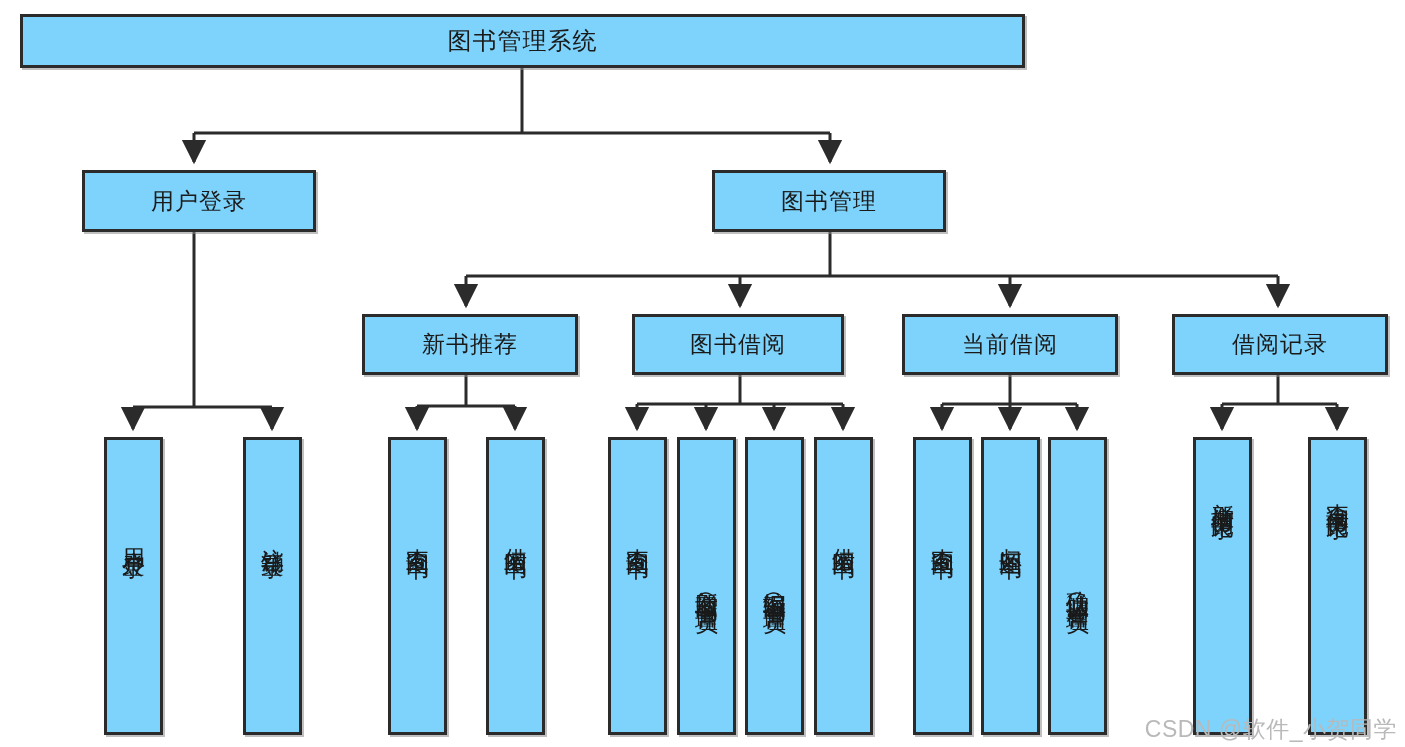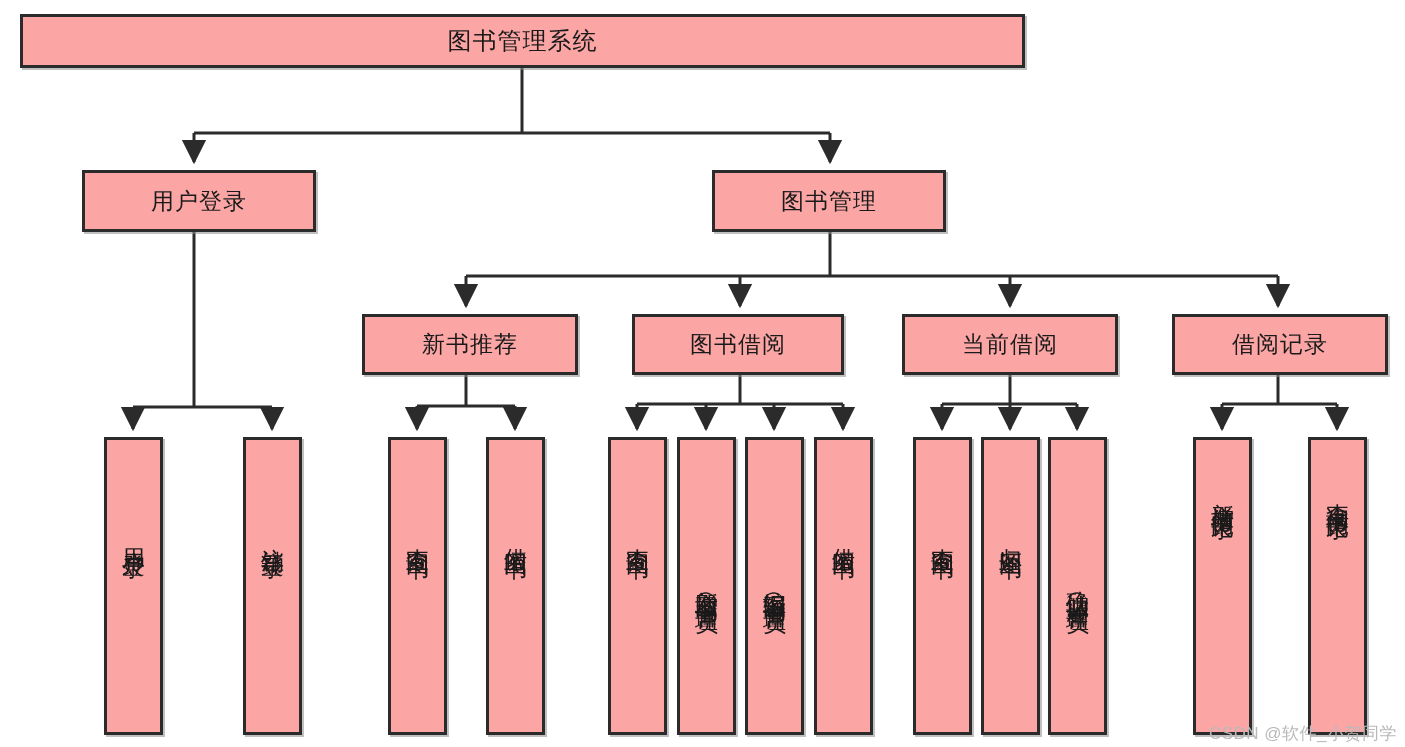--- a/index.html
+++ b/index.html
@@ -22,21 +22,21 @@
     position: absolute;
     left: 0;
     top: 0;
     width: 1405px;
     height: 747px;
     pointer-events: none;
   }
   .node {
     position: absolute;
     box-sizing: border-box;
-    background: #fca5a5;
+    background: #7dd3fc;
     border: 3px solid #2b2b2b;
     box-shadow: 2px 2px 0 0 rgba(140,140,140,0.55);
     display: flex;
     align-items: center;
     justify-content: center;
     color: #1a1a1a;
     z-index: 2;
   }
   .node .lbl {
     display: block;
@@ -67,21 +67,21 @@
     white-space: nowrap;
   }
   .node.vert.tall-text {
     align-items: center;
     padding-top: 0;
   }
   .watermark {
     position: absolute;
     right: 8px;
     bottom: 2px;
-    font-size: 17px;
+    font-size: 23px;
     color: #b9b9b9;
     letter-spacing: 0.5px;
     white-space: nowrap;
     z-index: 3;
     font-family: "Liberation Sans", "DejaVu Sans", sans-serif;
   }
 </style>
 </head>
 <body>
 

